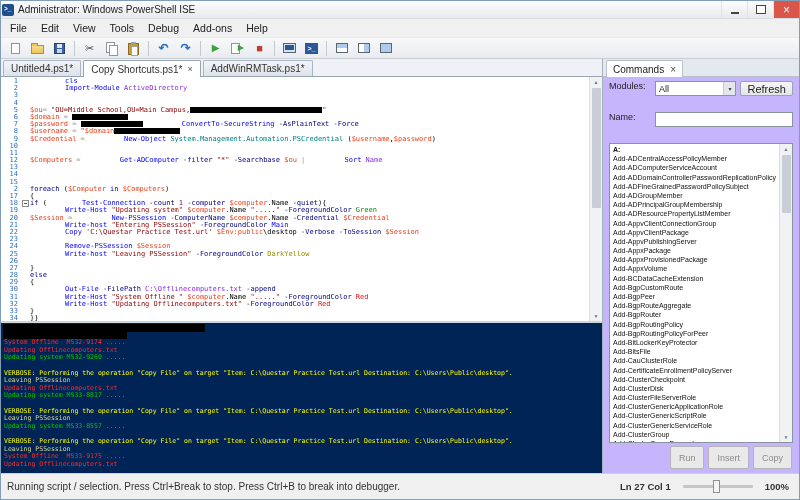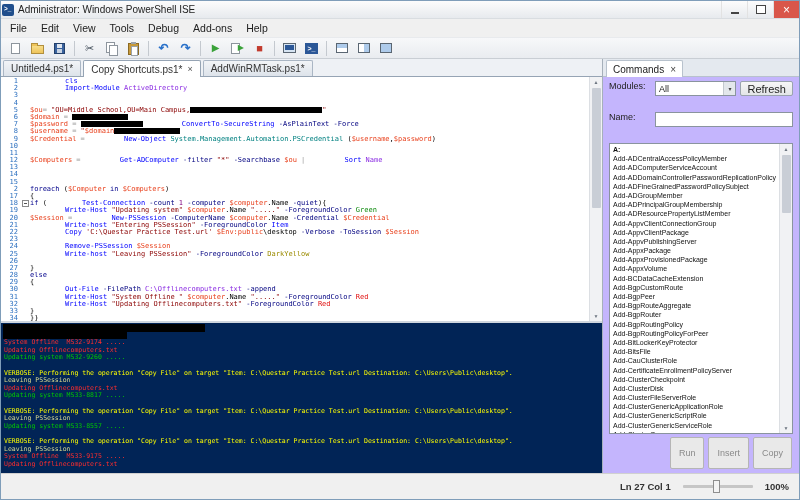--- a/index.html
+++ b/index.html
@@ -122,21 +122,21 @@
   .lbl{flex:0 0 42px;}
   .select{flex:1;height:15px;background:#fff;border:1px solid #8a949e;display:flex;align-items:center;justify-content:space-between;padding-left:3px;font-size:9px;overflow:hidden;}
   .dd-arrow{width:12px;height:100%;display:flex;align-items:center;justify-content:center;font-size:6px;color:#444;background:#e3e7eb;border-left:1px solid #c3c9cf;}
   .btn-refresh{height:15px;font-size:11px;padding:0 6px;background:linear-gradient(#f6f6f6,#e3e5e8);border:1px solid #9aa4ae;color:#222;border-radius:2px;}
   .name-input{flex:1;height:15px;border:1px solid #8a949e;background:#fff;font-size:9px;padding:0 3px;font-family:"Liberation Sans",sans-serif;}
   .cmd-list-wrap{flex:1;display:flex;margin:4px 6px 3px 6px;border:1px solid #8a949e;background:#fff;min-height:0;overflow:hidden;}
   .cmd-list{flex:1;overflow:hidden;padding:1px 0 0 3px;font-size:7px;color:#111;}
   .cmd-group{height:9.2px;line-height:9.2px;font-weight:bold;}
   .cmd-item{height:9.2px;line-height:9.2px;white-space:nowrap;overflow:hidden;}
   .cmd-btns{flex:0 0 22px;display:flex;align-items:center;justify-content:flex-end;gap:4px;padding:0 7px 4px 0;}
-  .pbtn{height:32px;font-size:9px;padding:0 8px;background:#e9e9e9;border:1px solid #b5b5b5;color:#8a8a8a;border-radius:2px;}
+  .pbtn{height:23px;font-size:9px;padding:0 8px;background:#e9e9e9;border:1px solid #b5b5b5;color:#8a8a8a;border-radius:2px;}
 
   
   .statusbar{flex:0 0 26px;display:flex;align-items:center;background:#f0f0f0;border-top:1px solid #d0d0d0;padding:0 10px 0 6px;font-size:10px;color:#333;}
   .sb-right{margin-left:auto;display:flex;align-items:center;gap:12px;font-size:9.5px;font-weight:bold;}
   .slider{position:relative;width:70px;height:3px;background:#c6c6c6;border-radius:1px;}
   .slider-thumb{position:absolute;left:30px;top:-5px;width:7px;height:13px;background:#f4f4f4;border:1px solid #8f8f8f;}
 </style>
 </head>
 <body>
 
@@ -249,21 +249,21 @@
             <div class="eline"><span class="lnum">11</span><span class="lfold"></span><span class="lcode"></span></div>
             <div class="eline"><span class="lnum">12</span><span class="lfold"></span><span class="lcode"><span class="tk-var">$Computers</span><span class="tk-op"> = </span><span class="tk-cmd">Get-ADComputer</span><span class="tk-par"> -filter</span><span class="tk-pl"> </span><span class="tk-str">"*"</span><span class="tk-par"> -Searchbase</span><span class="tk-pl"> </span><span class="tk-var">$ou</span><span class="tk-op"> | </span><span class="tk-cmd">Sort</span><span class="tk-pl"> </span><span class="tk-arg">Name</span></span></div>
             <div class="eline"><span class="lnum">13</span><span class="lfold"></span><span class="lcode"></span></div>
             <div class="eline"><span class="lnum">14</span><span class="lfold"></span><span class="lcode"></span></div>
             <div class="eline"><span class="lnum">15</span><span class="lfold"></span><span class="lcode"></span></div>
             <div class="eline"><span class="lnum">2</span><span class="lfold"></span><span class="lcode"><span class="tk-kw">foreach</span><span class="tk-pl"> (</span><span class="tk-var">$Computer</span><span class="tk-kw"> in </span><span class="tk-var">$Computers</span><span class="tk-pl">)</span></span></div>
             <div class="eline"><span class="lnum">17</span><span class="lfold"></span><span class="lcode"><span class="tk-pl">{</span></span></div>
             <div class="eline"><span class="lnum">18</span><span class="lfold"><span class="foldbox"></span></span><span class="lcode"><span class="tk-kw">if</span><span class="tk-pl"> (</span><span class="tk-cmd">Test-Connection</span><span class="tk-par"> -count</span><span class="tk-pl"> </span><span class="tk-num">1</span><span class="tk-par"> -computer</span><span class="tk-pl"> </span><span class="tk-var">$computer</span><span class="tk-pl">.Name</span><span class="tk-par"> -quiet</span><span class="tk-pl">){</span></span></div>
             <div class="eline"><span class="lnum">19</span><span class="lfold"></span><span class="lcode"><span class="tk-cmd">Write-Host</span><span class="tk-pl"> </span><span class="tk-str">"Updating system"</span><span class="tk-pl"> </span><span class="tk-var">$computer</span><span class="tk-pl">.Name </span><span class="tk-str">"....."</span><span class="tk-par"> -ForegroundColor</span><span class="tk-cGreen"> Green</span></span></div>
             <div class="eline"><span class="lnum">20</span><span class="lfold"></span><span class="lcode"><span class="tk-var">$Session</span><span class="tk-op"> = </span><span class="tk-cmd">New-PSSession</span><span class="tk-par"> -ComputerName</span><span class="tk-pl"> </span><span class="tk-var">$computer</span><span class="tk-pl">.Name</span><span class="tk-par"> -Credential</span><span class="tk-pl"> </span><span class="tk-var">$Credential</span></span></div>
-            <div class="eline"><span class="lnum">21</span><span class="lfold"></span><span class="lcode"><span class="tk-cmd">Write-host</span><span class="tk-pl"> </span><span class="tk-str">"Entering PSSession"</span><span class="tk-par"> -ForegroundColor</span><span class="tk-cBlue"> Item</span></span></div>
+            <div class="eline"><span class="lnum">21</span><span class="lfold"></span><span class="lcode"><span class="tk-cmd">Write-host</span><span class="tk-pl"> </span><span class="tk-str">"Entering PSSession"</span><span class="tk-par"> -ForegroundColor</span><span class="tk-cBlue"> Main</span></span></div>
             <div class="eline"><span class="lnum">22</span><span class="lfold"></span><span class="lcode"><span class="tk-cmd">Copy</span><span class="tk-pl"> </span><span class="tk-str">'C:\Questar Practice Test.url'</span><span class="tk-pl"> </span><span class="tk-var">$Env:public</span><span class="tk-pl">\desktop</span><span class="tk-par"> -Verbose</span><span class="tk-par"> -ToSession</span><span class="tk-pl"> </span><span class="tk-var">$Session</span></span></div>
             <div class="eline"><span class="lnum">23</span><span class="lfold"></span><span class="lcode"></span></div>
             <div class="eline"><span class="lnum">24</span><span class="lfold"></span><span class="lcode"><span class="tk-cmd">Remove-PSSession</span><span class="tk-pl"> </span><span class="tk-var">$Session</span></span></div>
             <div class="eline"><span class="lnum">25</span><span class="lfold"></span><span class="lcode"><span class="tk-cmd">Write-host</span><span class="tk-pl"> </span><span class="tk-str">"Leaving PSSession"</span><span class="tk-par"> -ForegroundColor</span><span class="tk-cDkY"> DarkYellow</span></span></div>
             <div class="eline"><span class="lnum">26</span><span class="lfold"></span><span class="lcode"></span></div>
             <div class="eline"><span class="lnum">27</span><span class="lfold"></span><span class="lcode"><span class="tk-pl">}</span></span></div>
             <div class="eline"><span class="lnum">28</span><span class="lfold"></span><span class="lcode"><span class="tk-kw">else</span></span></div>
             <div class="eline"><span class="lnum">29</span><span class="lfold"></span><span class="lcode"><span class="tk-pl">{</span></span></div>
             <div class="eline"><span class="lnum">30</span><span class="lfold"></span><span class="lcode"><span class="tk-cmd">Out-File</span><span class="tk-par"> -FilePath</span><span class="tk-pl"> </span><span class="tk-arg">C:\Offlinecomputers.txt</span><span class="tk-par"> -append</span></span></div>
             <div class="eline"><span class="lnum">31</span><span class="lfold"></span><span class="lcode"><span class="tk-cmd">Write-Host</span><span class="tk-pl"> </span><span class="tk-str">"System Offline "</span><span class="tk-pl"> </span><span class="tk-var">$computer</span><span class="tk-pl">.Name </span><span class="tk-str">"....."</span><span class="tk-par"> -ForegroundColor</span><span class="tk-cRed"> Red</span></span></div>
@@ -381,20 +381,21 @@
       <div class="cmd-btns">
           <button class="pbtn">Run</button>
           <button class="pbtn">Insert</button>
           <button class="pbtn">Copy</button>
         </div>
     </div>
 
   </div>
 
   <div class="statusbar">
+    <span>Running script / selection.  Press Ctrl+Break to stop.  Press Ctrl+B to break into debugger.</span>
     <span class="sb-right">
       <span>Ln 27 Col 1</span>
       <span class="slider">
           <span class="slider-thumb"></span>
         </span>
       <span>100%</span>
     </span>
   </div>
 
 </div>

